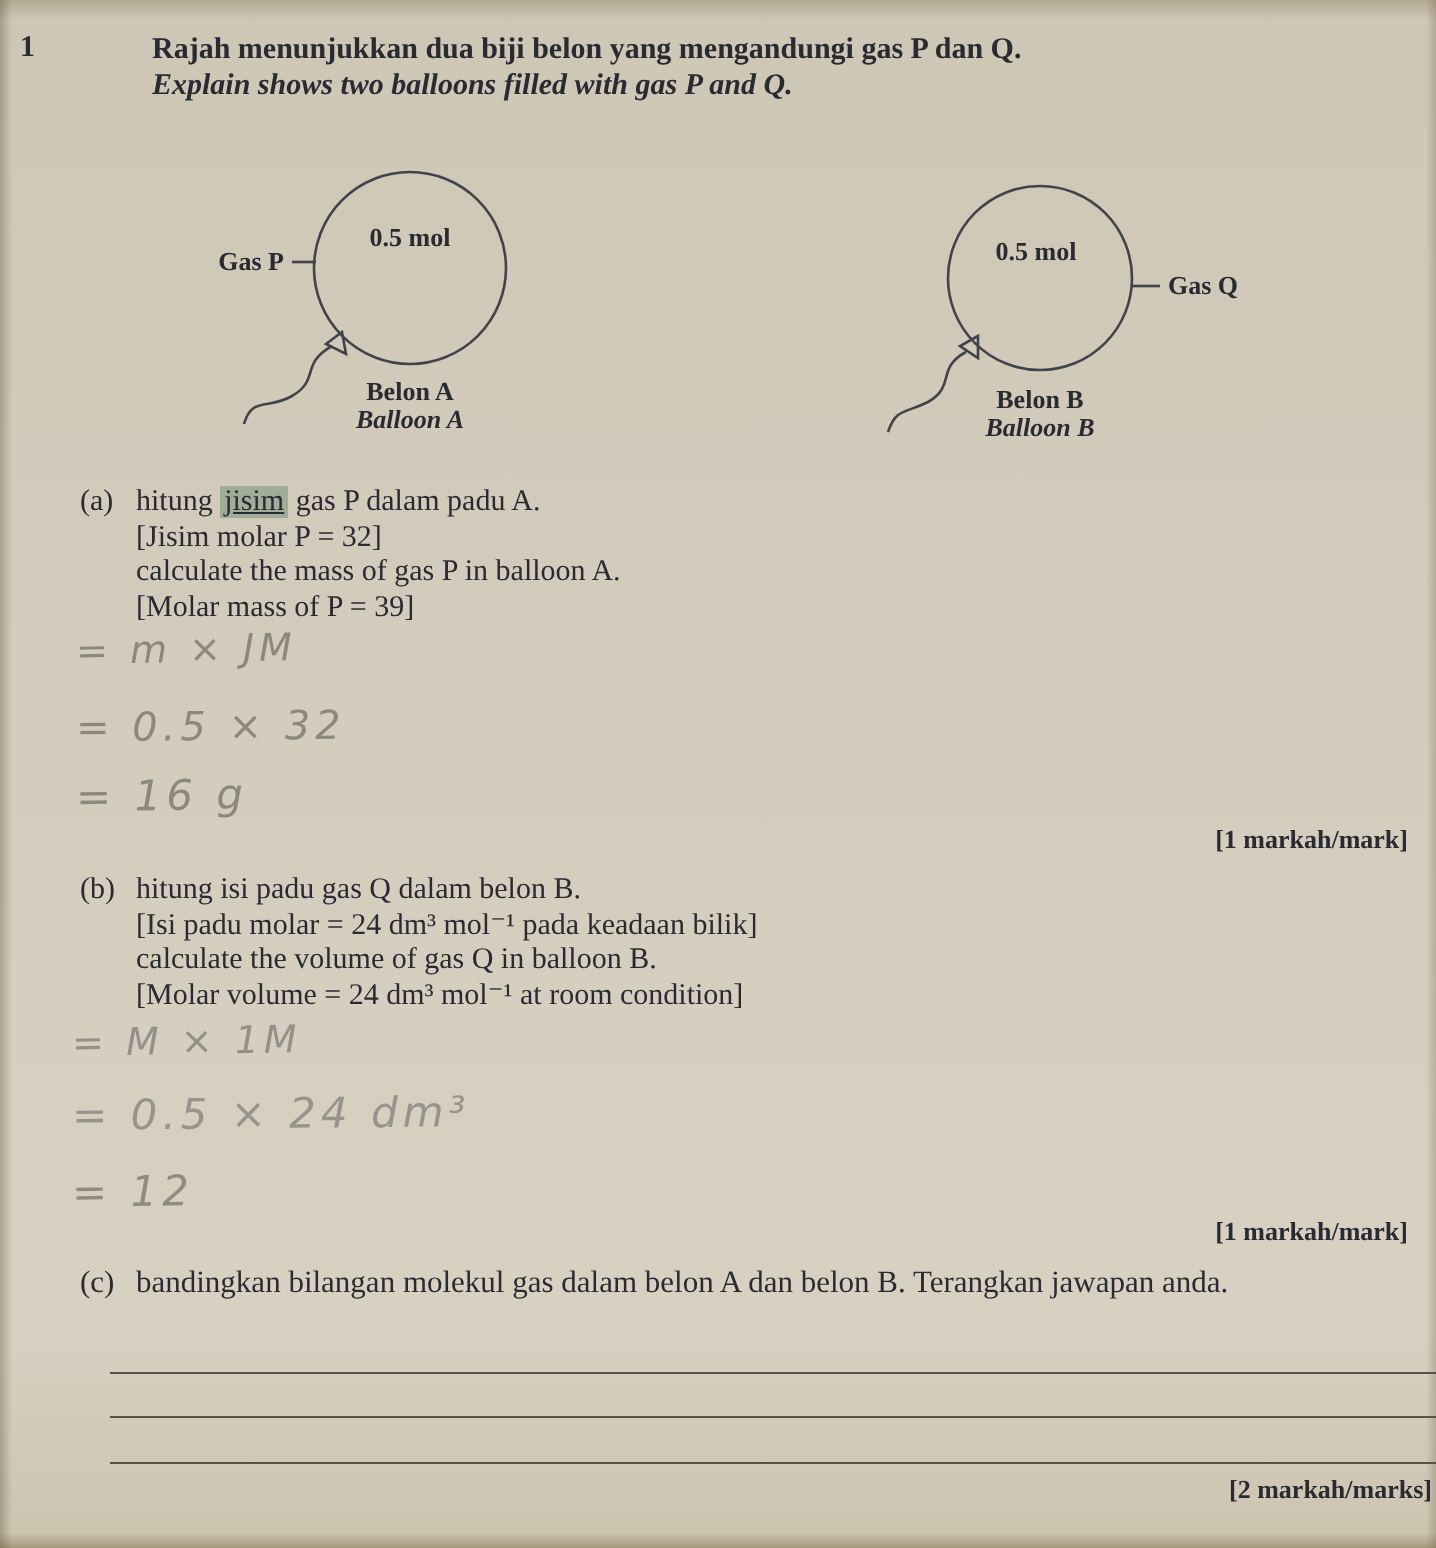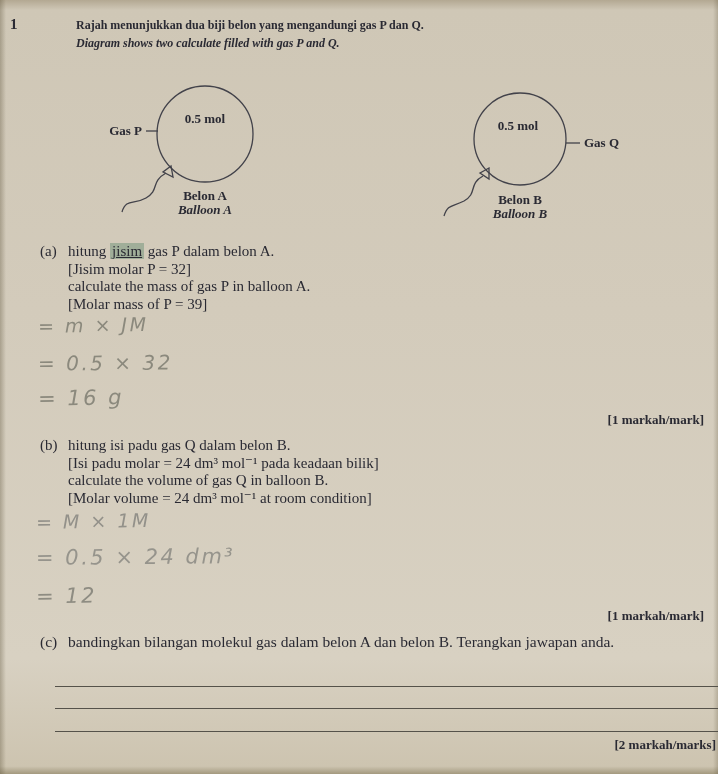--- a/index.html
+++ b/index.html
@@ -10,21 +10,21 @@
     font-family:"Liberation Serif","DejaVu Serif",serif;
     color:#2a2a33;
     overflow:hidden;
   }
   .edge-left{position:absolute;left:0;top:0;bottom:0;width:6px;
     background:linear-gradient(90deg,rgba(90,80,55,.35),rgba(90,80,55,0));}
   .edge-right{position:absolute;right:0;top:0;bottom:0;width:5px;
     background:linear-gradient(270deg,rgba(90,80,55,.25),rgba(90,80,55,0));}
 
   .qnum{position:absolute;left:10px;top:16px;font-size:15px;font-weight:bold;}
-  .intro{position:absolute;left:76px;top:16px;width:580px;font-size:12px;line-height:18px;}
+  .intro{position:absolute;left:76px;top:16px;width:580px;font-size:15px;line-height:18px;}
   .intro .ms{font-weight:bold;}
   .intro .en{font-weight:bold;font-style:italic;}
 
   .diagram-svg{position:absolute;left:0;top:66px;}
   .diagram-svg .line{fill:none;stroke:#42424a;stroke-width:1.3;}
   .diagram-svg text{font-family:"Liberation Serif","DejaVu Serif",serif;font-size:13px;font-weight:bold;fill:#2a2a33;}
   .diagram-svg text.it{font-style:italic;}
 
   .part{position:absolute;font-size:15px;line-height:17.5px;}
   .prow{display:flex;}
@@ -58,21 +58,21 @@
 <body>
 
 <div class="page">
   <div class="edge-left"></div>
   <div class="edge-right"></div>
 
   <div class="qnum">1</div>
 
   <div class="intro">
     <div class="ms">Rajah menunjukkan dua biji belon yang mengandungi gas P dan Q.</div>
-    <div class="en">Diagram shows two calculate filled with gas P and Q.</div>
+    <div class="en">Explain shows two balloons filled with gas P and Q.</div>
   </div>
 
   <svg class="diagram-svg" width="718" height="170" viewBox="0 0 718 170">
     <g>
       <circle class="line" cx="205" cy="68" r="48"></circle>
       <line class="line" x1="146" y1="65" x2="158" y2="65"></line>
       <path class="line" d="M171 100 l-8 6 l10 5 z"></path>
       <path class="line" d="M166 107 C150 116 160 124 146 132 C134 139 126 132 122 146"></path>
       <text x="205" y="57" text-anchor="middle">0.5 mol</text>
       <text x="142" y="69" text-anchor="end">Gas P</text>
@@ -88,21 +88,21 @@
       <text x="584" y="81" text-anchor="start">Gas Q</text>
       <text x="520" y="138" text-anchor="middle">Belon B</text>
       <text class="it" x="520" y="152" text-anchor="middle">Balloon B</text>
     </g>
   </svg>
 
   <div class="part part-a">
     <div class="prow">
       <span class="plabel">(a)</span>
       <div class="ptext">
-        <div><span>hitung </span><span class="hl">jisim</span><span> gas P dalam belon A.</span></div>
+        <div><span>hitung </span><span class="hl">jisim</span><span> gas P dalam padu A.</span></div>
         <div>[Jisim molar P = 32]</div>
         <div class="it">calculate the mass of gas P in balloon A.</div>
         <div class="it">[Molar mass of P = 39]</div>
       </div>
     </div>
   </div>
 
   <div class="hw hw-a1">= m × JM</div>
   <div class="hw hw-a2">= 0.5 × 32</div>
   <div class="hw hw-a3">= 16 g</div>

